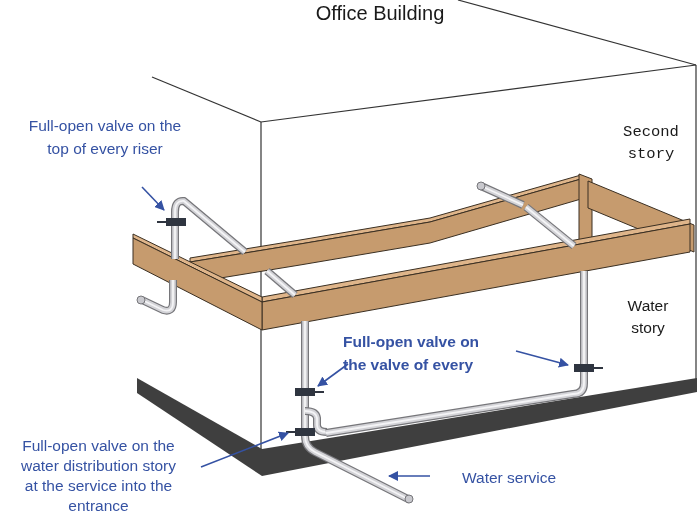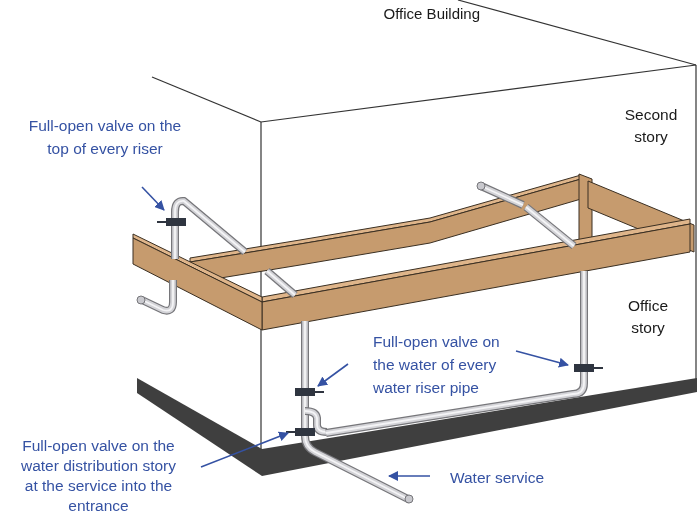--- a/index.html
+++ b/index.html
@@ -5,27 +5,27 @@
   html,body{margin:0;padding:0;background:#ffffff;}
   #stage{
     position:relative;width:700px;height:520px;background:#fff;overflow:hidden;
     font-family:"Liberation Sans", sans-serif;
   }
   #drawing{position:absolute;left:0;top:0;}
   .lbl{position:absolute;line-height:23px;font-size:15.5px;color:var(--blue,#3552a3);}
   .lbl.black{color:#1a1a1a;}
   .lbl.right{text-align:center;}
   .lbl.center{text-align:center;}
-  #lbl-title{left:280px;top:2px;width:200px;text-align:right;color:#1a1a1a;font-size:15px;}
+  #lbl-title{left:280px;top:2px;width:200px;text-align:center;color:#1a1a1a;font-size:20px;}
   #lbl-downfeed{left:10px;top:114px;width:190px;}
-  #lbl-second{left:606px;top:104px;width:90px;line-height:22px;}
-  #lbl-riser{left:373px;top:330px;width:170px;}
+  #lbl-second{left:606px;top:121px;width:90px;line-height:22px;font-family:Liberation Mono, monospace;}
+  #lbl-riser{left:343px;top:330px;width:170px;font-weight:bold;}
   #lbl-dist{left:6px;top:436px;width:185px;line-height:20px;}
   #lbl-first{left:604px;top:295px;width:88px;line-height:22px;}
-  #lbl-service{left:437px;top:466px;width:120px;text-align:center;}
+  #lbl-service{left:462px;top:466px;width:120px;}
 </style>
 </head>
 <body>
 
 <div id="stage" style="--blue: #3552a3;">
 
   <svg id="drawing" width="700" height="520" viewBox="0 0 700 520">
 
     <defs>
       <marker id="ah" markerWidth="12" markerHeight="10" refX="9" refY="5" orient="auto" markerUnits="userSpaceOnUse">
@@ -139,28 +139,27 @@
     <div>Full-open valve on the</div>
     <div>top of every riser</div>
   </div>
 
   <div class="lbl black center" id="lbl-second">
     <div>Second</div>
     <div>story</div>
   </div>
 
   <div class="lbl black center" id="lbl-first">
-    <div>Office</div>
+    <div>Water</div>
     <div>story</div>
   </div>
 
   <div class="lbl" id="lbl-riser">
     <div>Full-open valve on</div>
-    <div>the water of every</div>
-    <div>water riser pipe</div>
+    <div>the valve of every</div>
   </div>
 
   <div class="lbl right" id="lbl-dist">
     <div>Full-open valve on the</div>
     <div>water distribution story</div>
     <div>at the service into the</div>
     <div>entrance</div>
   </div>
 
   <div class="lbl" id="lbl-service">Water service</div>

